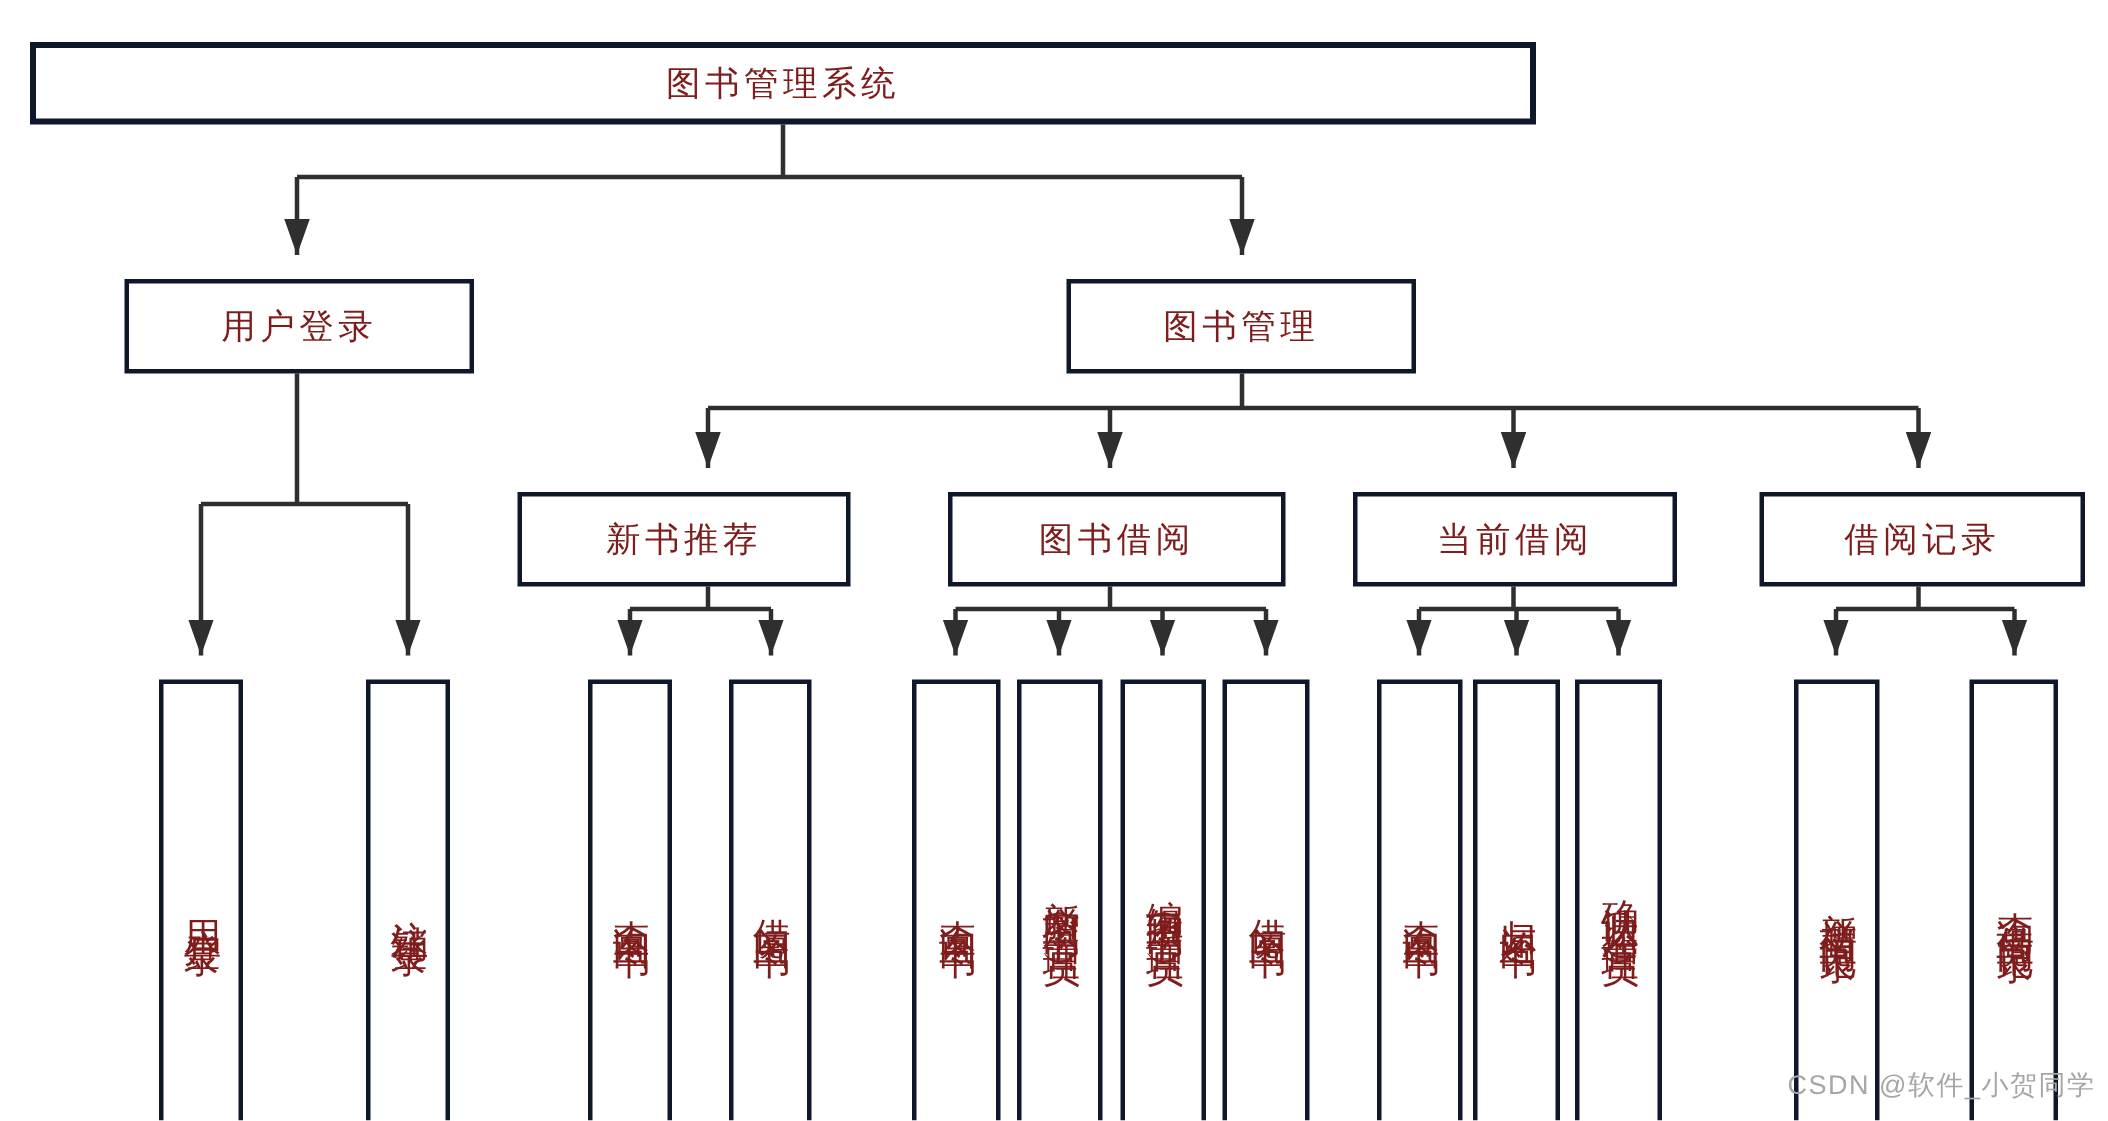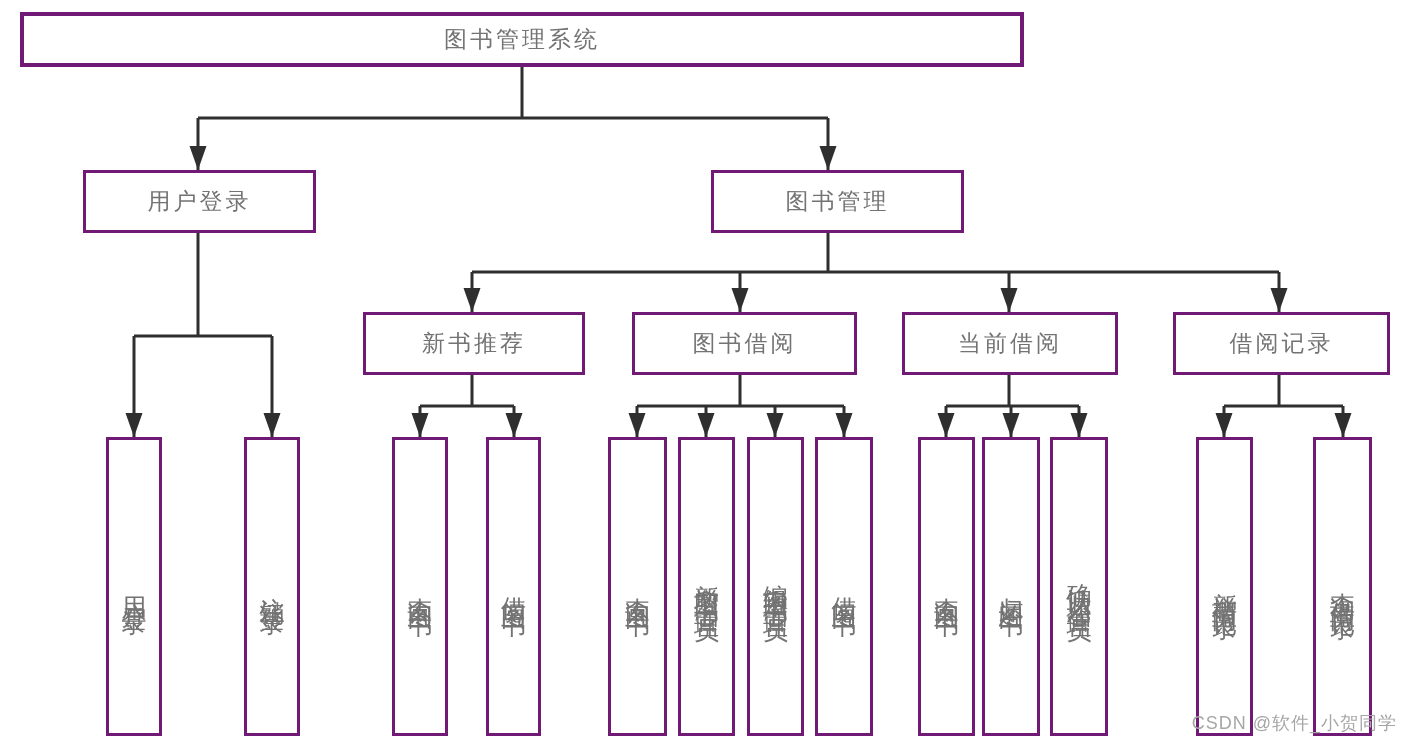--- a/index.html
+++ b/index.html
@@ -18,26 +18,27 @@
   .wires {
     position: absolute;
     left: 0;
     top: 0;
     z-index: 0;
   }
   .node {
     position: absolute;
     box-sizing: border-box;
     background: #ffffff;
-    border: 3px solid #701a75;
-    color: #737373;
+    border: 3px solid #0f172a;
+    color: #7f1d1d;
     z-index: 1;
     display: flex;
     align-items: center;
     justify-content: center;
+    margin-top: 16px;
   }
   .hbox {
     font-size: 23px;
     letter-spacing: 3px;
     white-space: nowrap;
   }
   .rootbox {
     border-width: 4px;
   }
   .vbox .vtext {
@@ -100,23 +101,23 @@
 
       <path d="M1279,375 V406 M1224,406 H1343"></path>
       <line x1="1224" y1="406" x2="1224" y2="437" marker-end="url(#ah)"></line>
       <line x1="1343" y1="406" x2="1343" y2="437" marker-end="url(#ah)"></line>
     </g>
   </svg>
 
   <div class="node hbox rootbox" style="left:20px; top:12px; width:1004px; height:55px;">图书管理系统</div>
 
   <div class="node hbox" style="left:83px; top:170px; width:233px; height:63px;">用户登录</div>
-  <div class="node hbox" style="left:711px; top:170px; width:253px; height:63px;">图书管理</div>
+  <div class="node hbox" style="left:711px; top:170px; width:233px; height:63px;">图书管理</div>
 
-  <div class="node hbox" style="left:363px; top:312px; width:222px; height:63px;">新书推荐</div>
+  <div class="node hbox" style="left:345px; top:312px; width:222px; height:63px;">新书推荐</div>
   <div class="node hbox" style="left:902px; top:312px; width:216px; height:63px;">当前借阅</div>
   <div class="node hbox" style="left:632px; top:312px; width:225px; height:63px;">图书借阅</div>
   <div class="node hbox" style="left:1173px; top:312px; width:217px; height:63px;">借阅记录</div>
 
   <div class="node vbox" style="left:106px; top:437px; width:56px; height:299px;">
     <span class="vtext">用户登录</span>
   </div>
   <div class="node vbox" style="left:244px; top:437px; width:56px; height:299px;">
     <span class="vtext">注销登录</span>
   </div>

